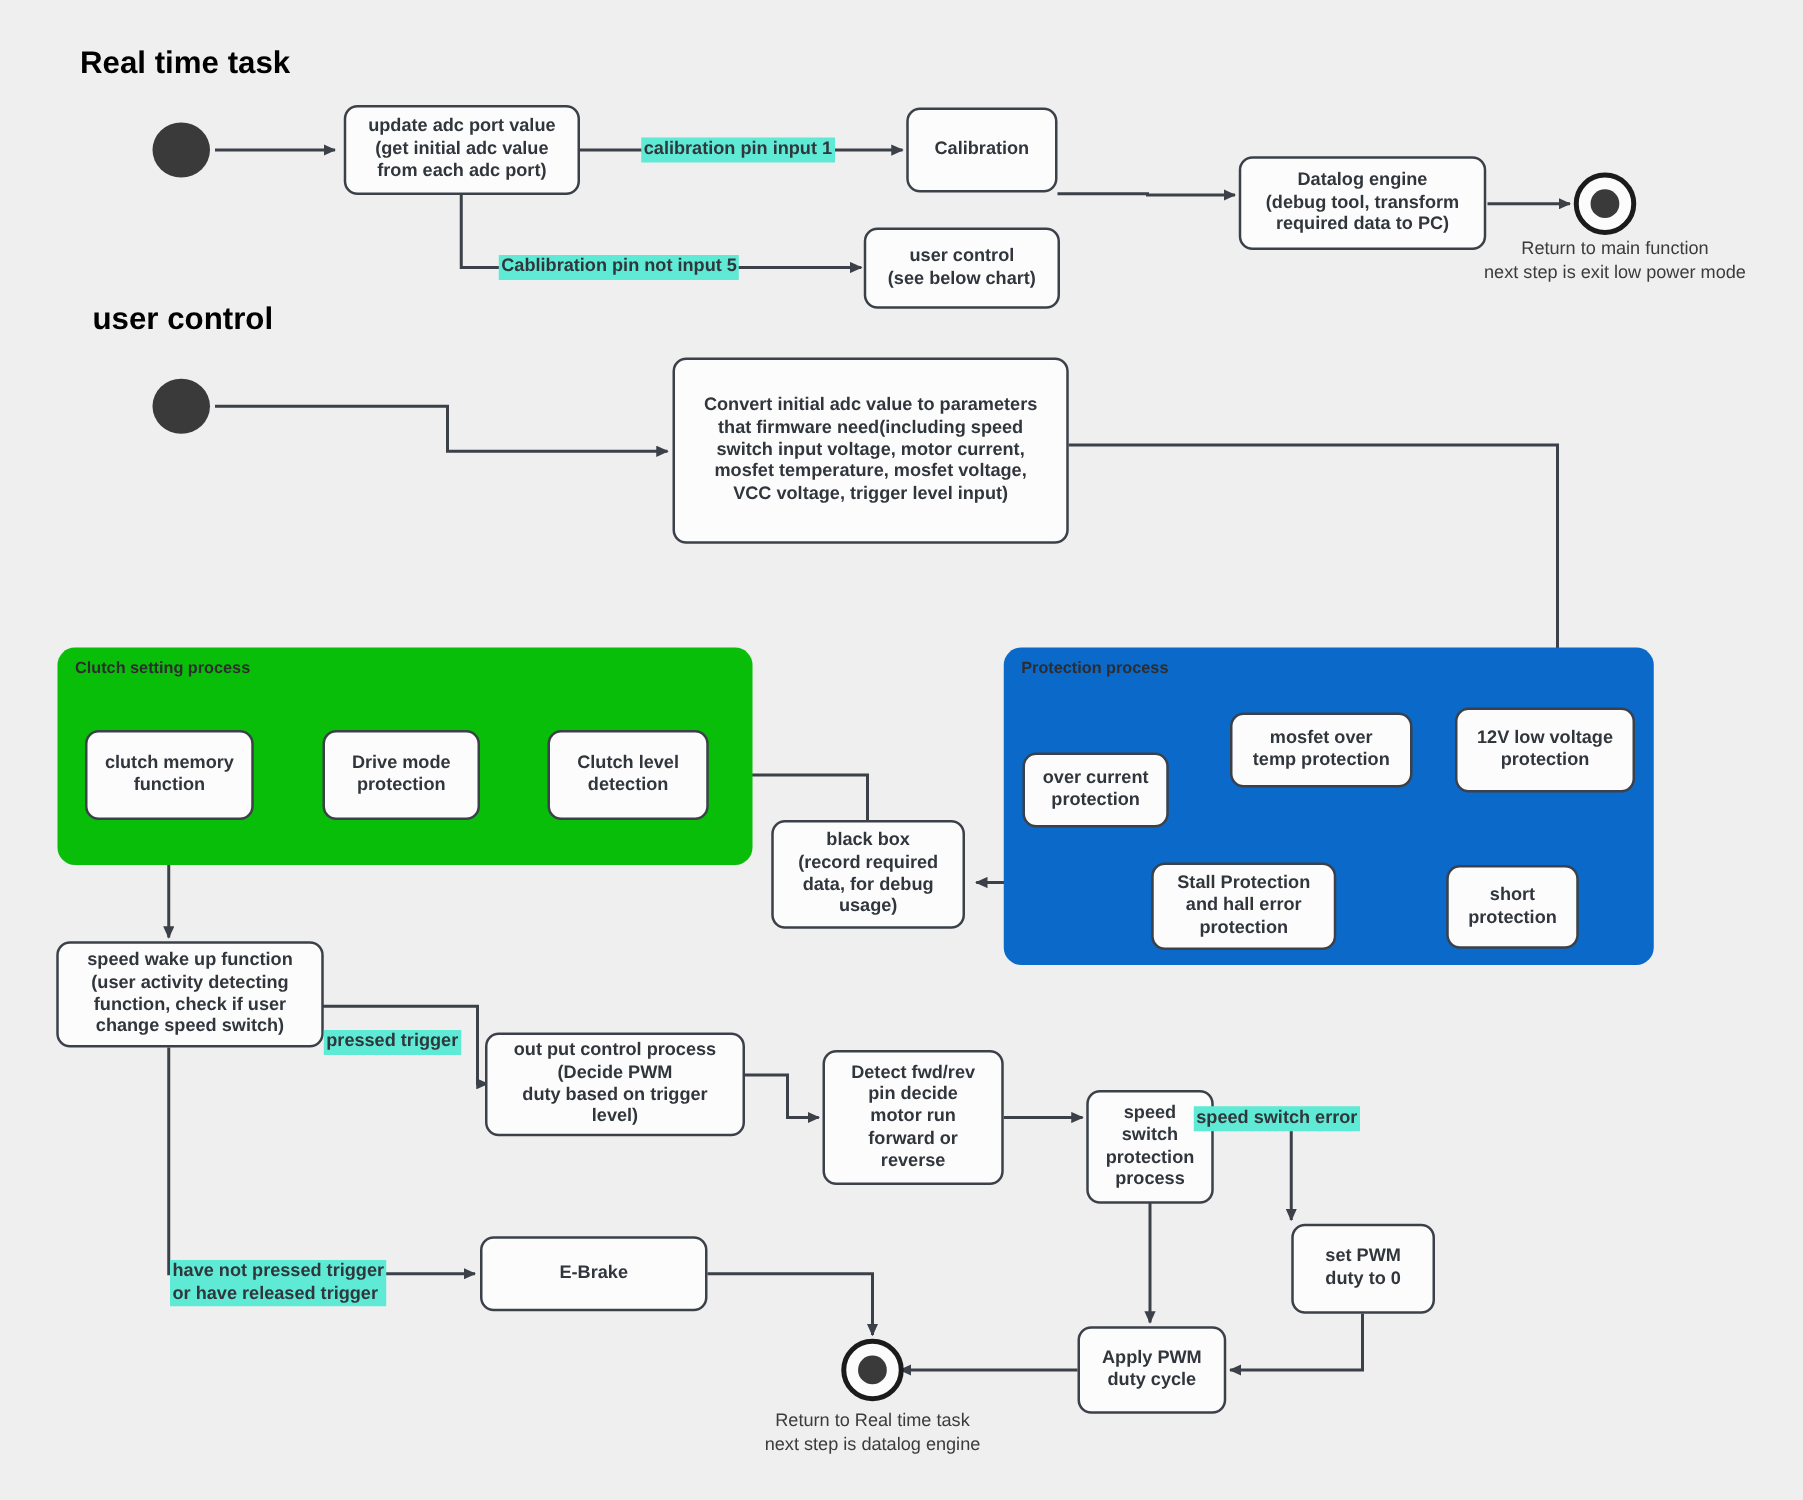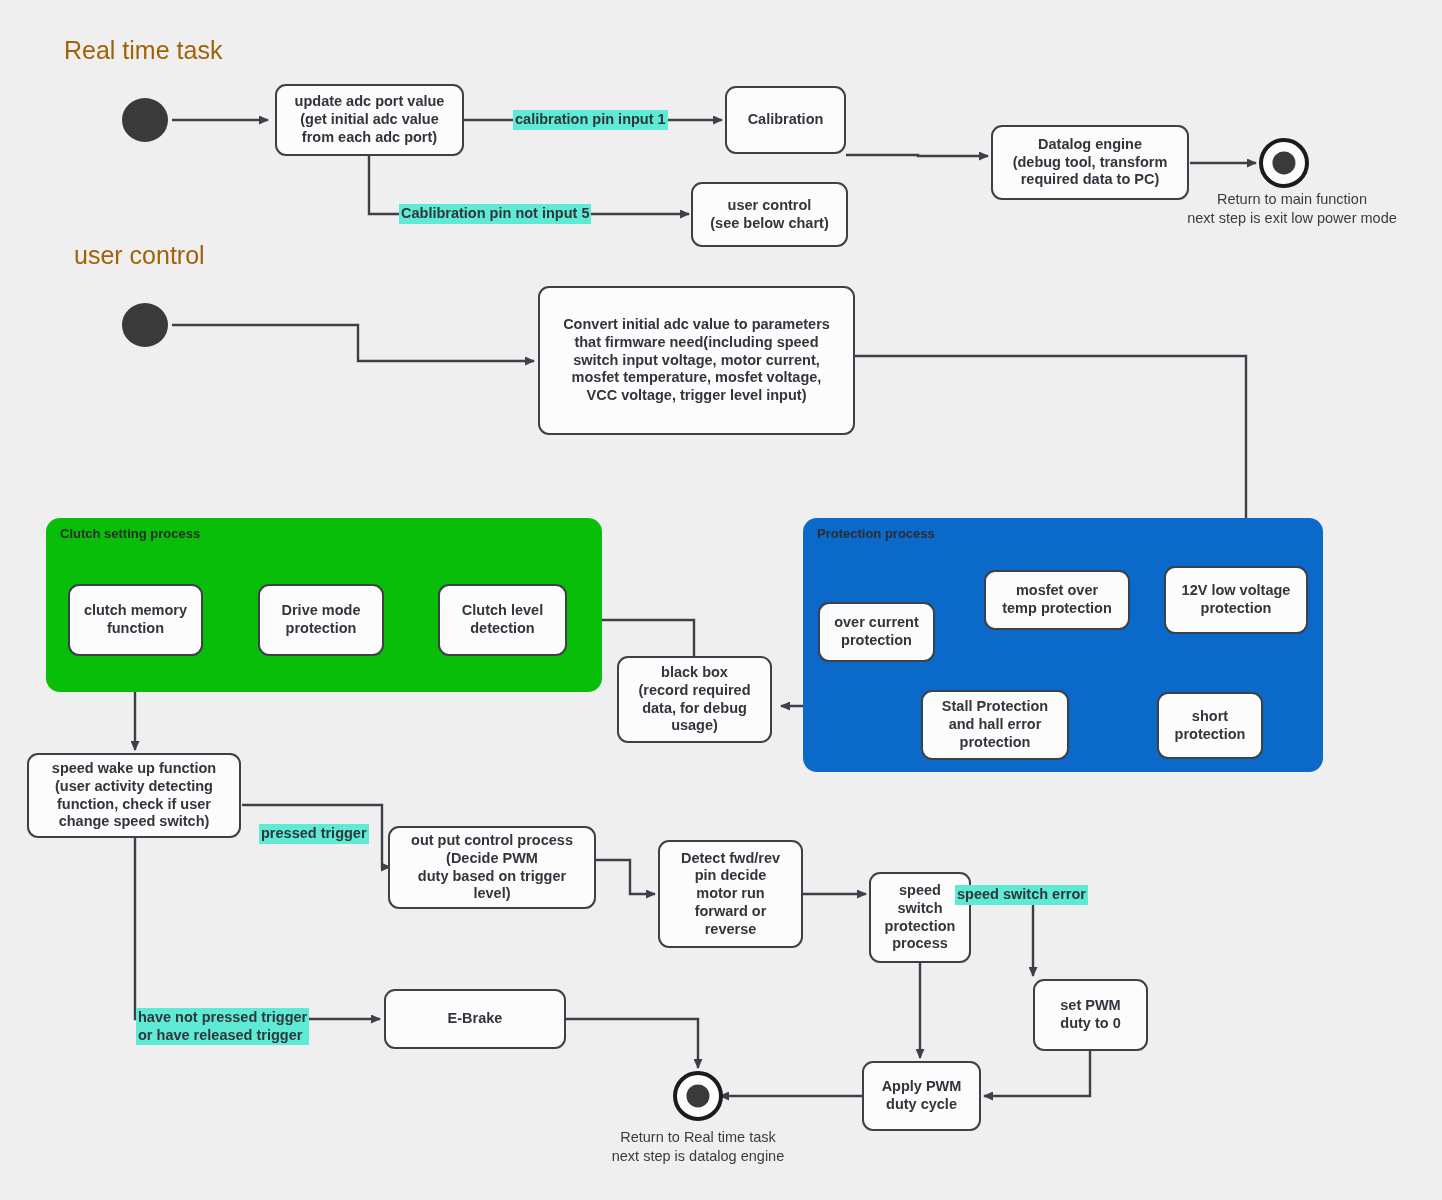--- a/index.html
+++ b/index.html
@@ -8,22 +8,22 @@
     background:#efefef;
     font-family:"Liberation Sans", sans-serif;
     position:relative;
     overflow:hidden;
   }
   #stage{position:absolute;left:0;top:0;width:1442px;height:1200px;}
   svg.edges{position:absolute;left:0;top:0;width:1442px;height:1200px;pointer-events:none;}
 
   .swim-title{
     position:absolute;
-    font-weight:normal;
-    color:#a16207;
+    font-weight:bold;
+    color:#000000;
     white-space:nowrap;
   }
   #title-realtime{left:64px;top:36px;font-size:25px;}
   #title-usercontrol{left:74px;top:241px;font-size:25px;}
 
   .node{
     position:absolute;
     background:#fcfcfc;
     border:2.2px solid #3b4049;
     border-radius:11px;
@@ -231,21 +231,21 @@
   <div class="node" style="left:921px;top:690px;width:148px;height:70px;">
     <span>Stall Protection
 and hall error
 protection</span>
   </div>
   <div class="node" style="left:1157px;top:692px;width:106px;height:67px;">
     <span>short
 protection</span>
   </div>
 
-  <div class="node" style="left:27px;top:753px;width:214px;height:85px;">
+  <div class="node" style="left:45px;top:753px;width:214px;height:85px;">
     <span>speed wake up function
 (user activity detecting
 function, check if user
 change speed switch)</span>
   </div>
 
   <div class="node" style="left:388px;top:826px;width:208px;height:83px;">
     <span>out put control process
 (Decide PWM
 duty  based on trigger

